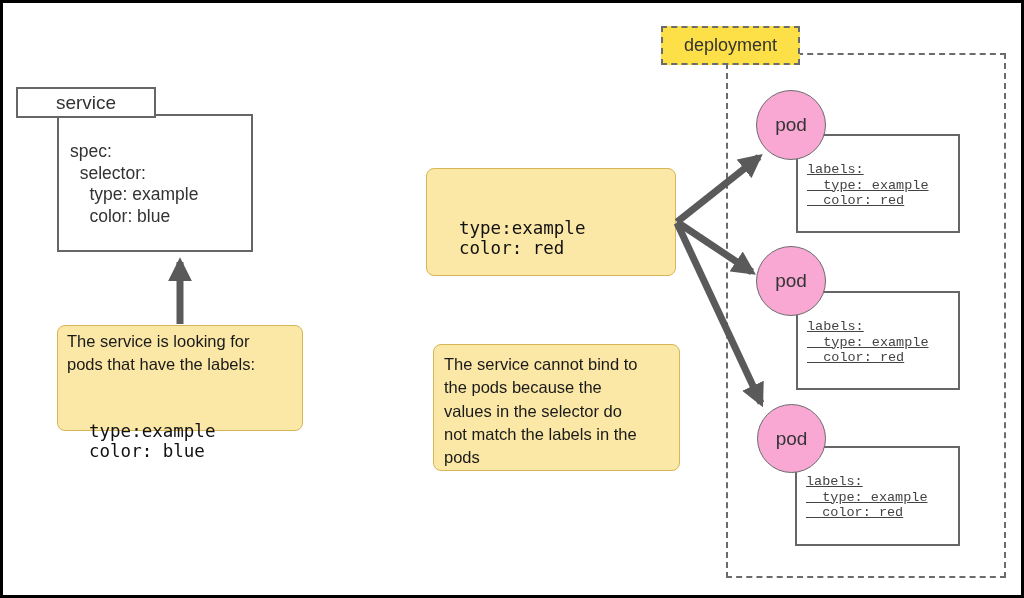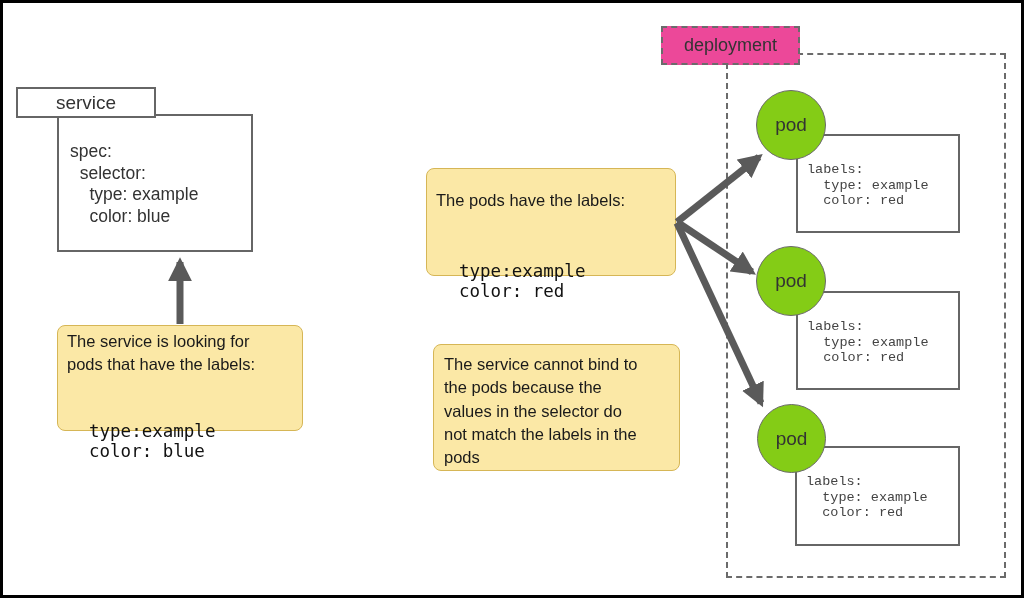--- a/index.html
+++ b/index.html
@@ -3,35 +3,35 @@
 <meta charset="utf-8">
 <style>
   * { margin: 0; padding: 0; box-sizing: border-box; }
   body { background: #ffffff; font-family: "Liberation Sans", sans-serif; }
   .canvas {
     position: relative; width: 1024px; height: 598px;
     background: #ffffff; border: 3px solid #000000; overflow: hidden;
   }
   .abs { position: absolute; }
   .solid-box { background: #ffffff; border: 2px solid #666666; }
-  .dashed-box { background: #ec4899; border: 2px dashed #6b6b6b; }
+  .dashed-box { background: #fde047; border: 2px dashed #6b6b6b; }
   .title-box { display: flex; align-items: center; justify-content: center;
                color: #333333; font-size: 19px; }
-  .pod-circle { border-radius: 50%; background: #84cc16; border: 1.5px solid #6b6b6b;
+  .pod-circle { border-radius: 50%; background: #f9a8d4; border: 1.5px solid #6b6b6b;
                 display: flex; align-items: center; justify-content: center;
                 color: #333333; font-size: 19px; z-index: 3; }
   .note { background: #FBE8A6; border: 1.5px solid #D6B656; border-radius: 8px;
           color: #1a1a1a; z-index: 2; }
   .note-text { font-size: 16.5px; line-height: 23px; white-space: pre; }
   .note-code { font-family: "DejaVu Sans Mono", monospace; font-size: 17.5px;
                line-height: 19.5px; white-space: pre; color: #111111; margin-top: 44px; }
   .pre-sans { font-family: "Liberation Sans", sans-serif; font-size: 17.5px;
               line-height: 21.7px; white-space: pre; color: #333333; }
   .pre-mono { font-family: "Liberation Mono", monospace; font-size: 13.5px;
-              line-height: 15.5px; white-space: pre; color: #444444; }
+              line-height: 15.5px; white-space: pre; color: #444444; text-decoration: underline; }
   svg.connectors { position: absolute; left: 0; top: 0; z-index: 4; pointer-events: none; }
   .z1 { z-index: 1; } .z2 { z-index: 2; } .z5 { z-index: 5; }
 </style>
 </head>
 <body>
 
 <div class="canvas">
 
   <svg class="connectors" width="1024" height="598" viewBox="0 0 1024 598">
     <defs>
@@ -56,21 +56,20 @@
   </div>
 
   <div class="abs note" style="left:54px; top:322px; width:246px; height:106px;">
     <div class="note-text" style="padding:4px 0 0 9px;">The service is looking for
 pods that have the labels:</div>
     <div class="note-code" style="padding:2px 0 0 31px;">type:example
 color: blue</div>
   </div>
 
   <div class="abs note" style="left:423px; top:165px; width:250px; height:108px;">
-    <div class="note-text" style="padding:20px 0 0 9px;">The pods have the labels:</div>
     <div class="note-code" style="padding:6px 0 0 32px;">type:example
 color: red</div>
   </div>
 
   <div class="abs note" style="left:430px; top:341px; width:247px; height:127px;">
     <div class="note-text" style="padding:8px 12px 0 10px; line-height:23.3px;">The service cannot bind to
 the pods because the
 values in the selector do
 not match the labels in the
 pods</div>

